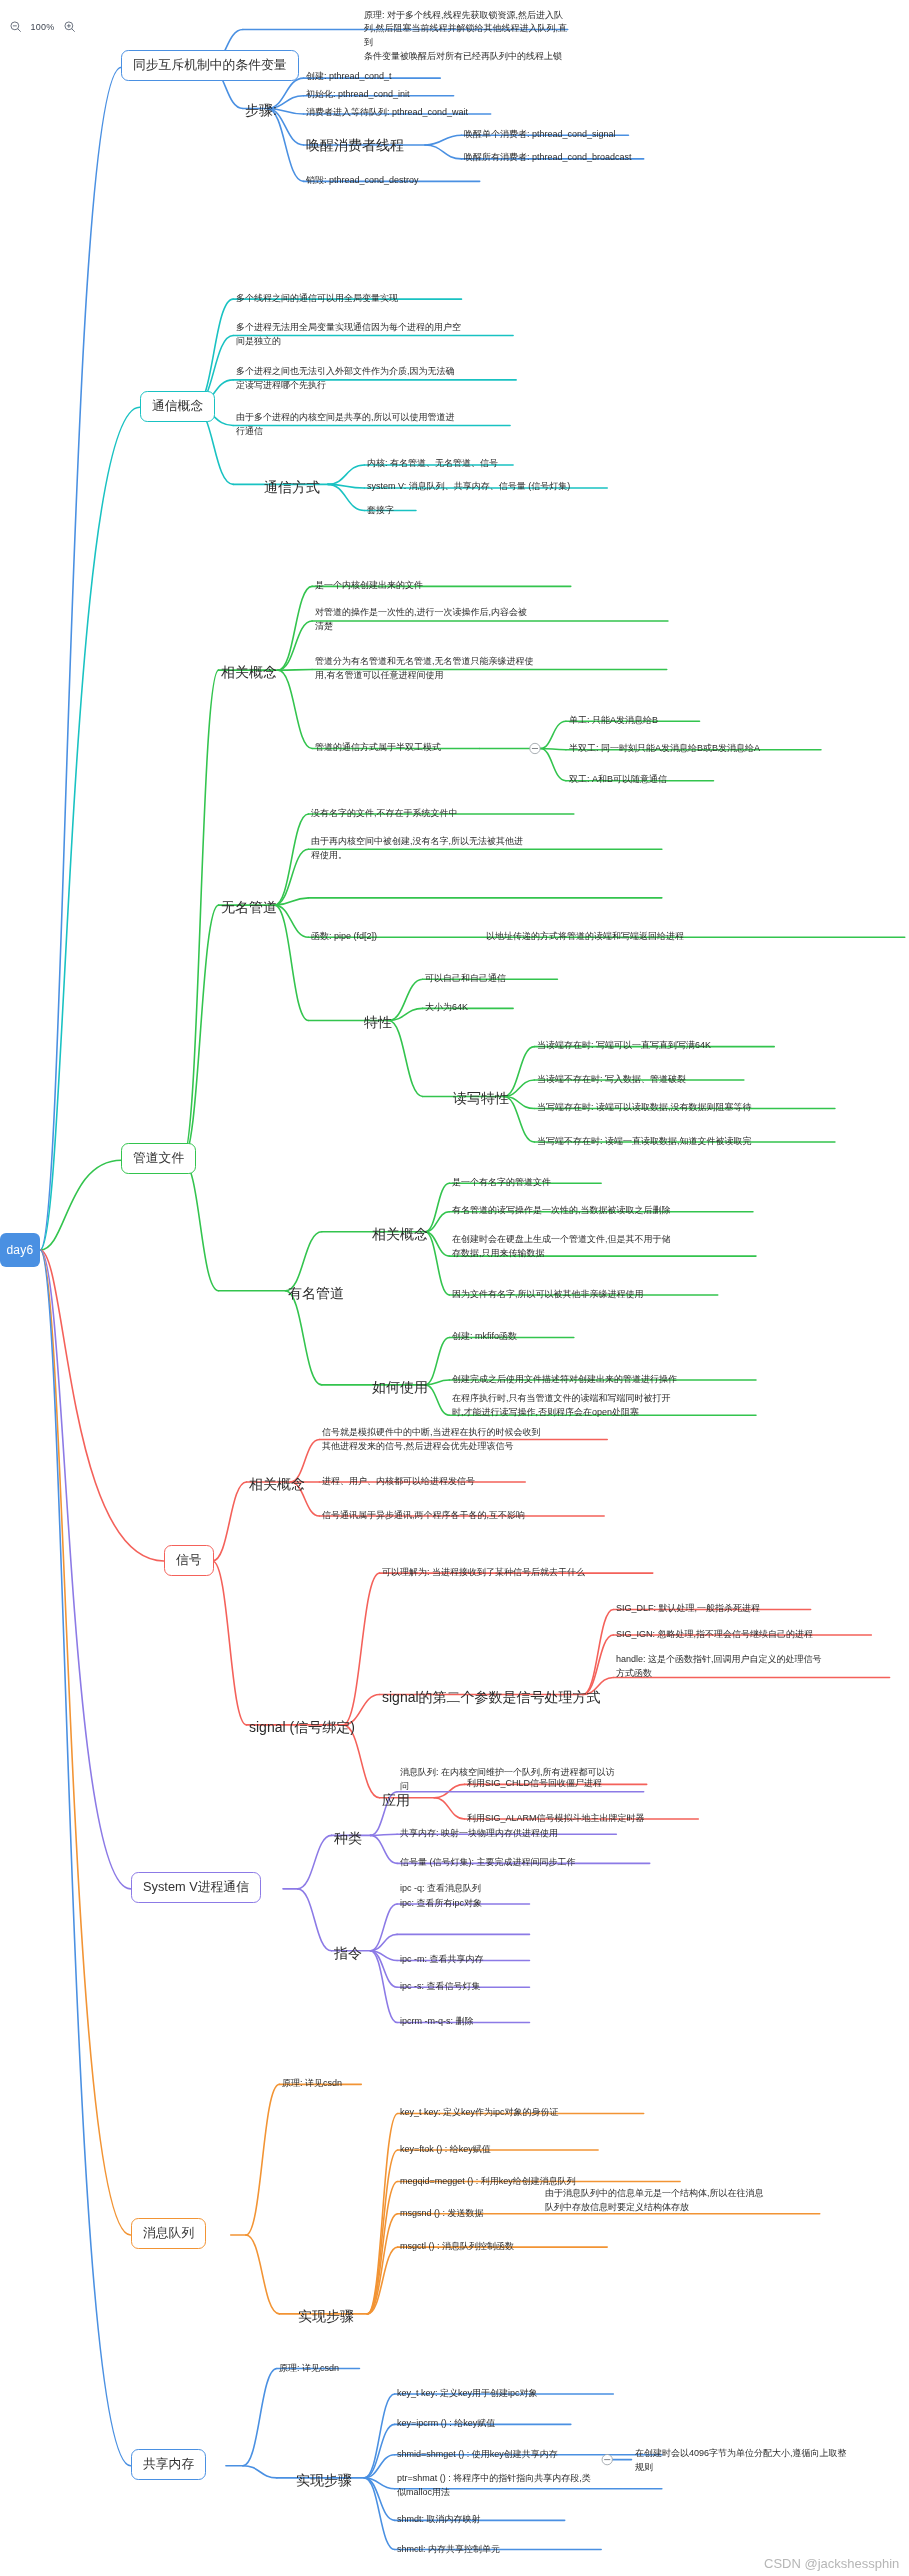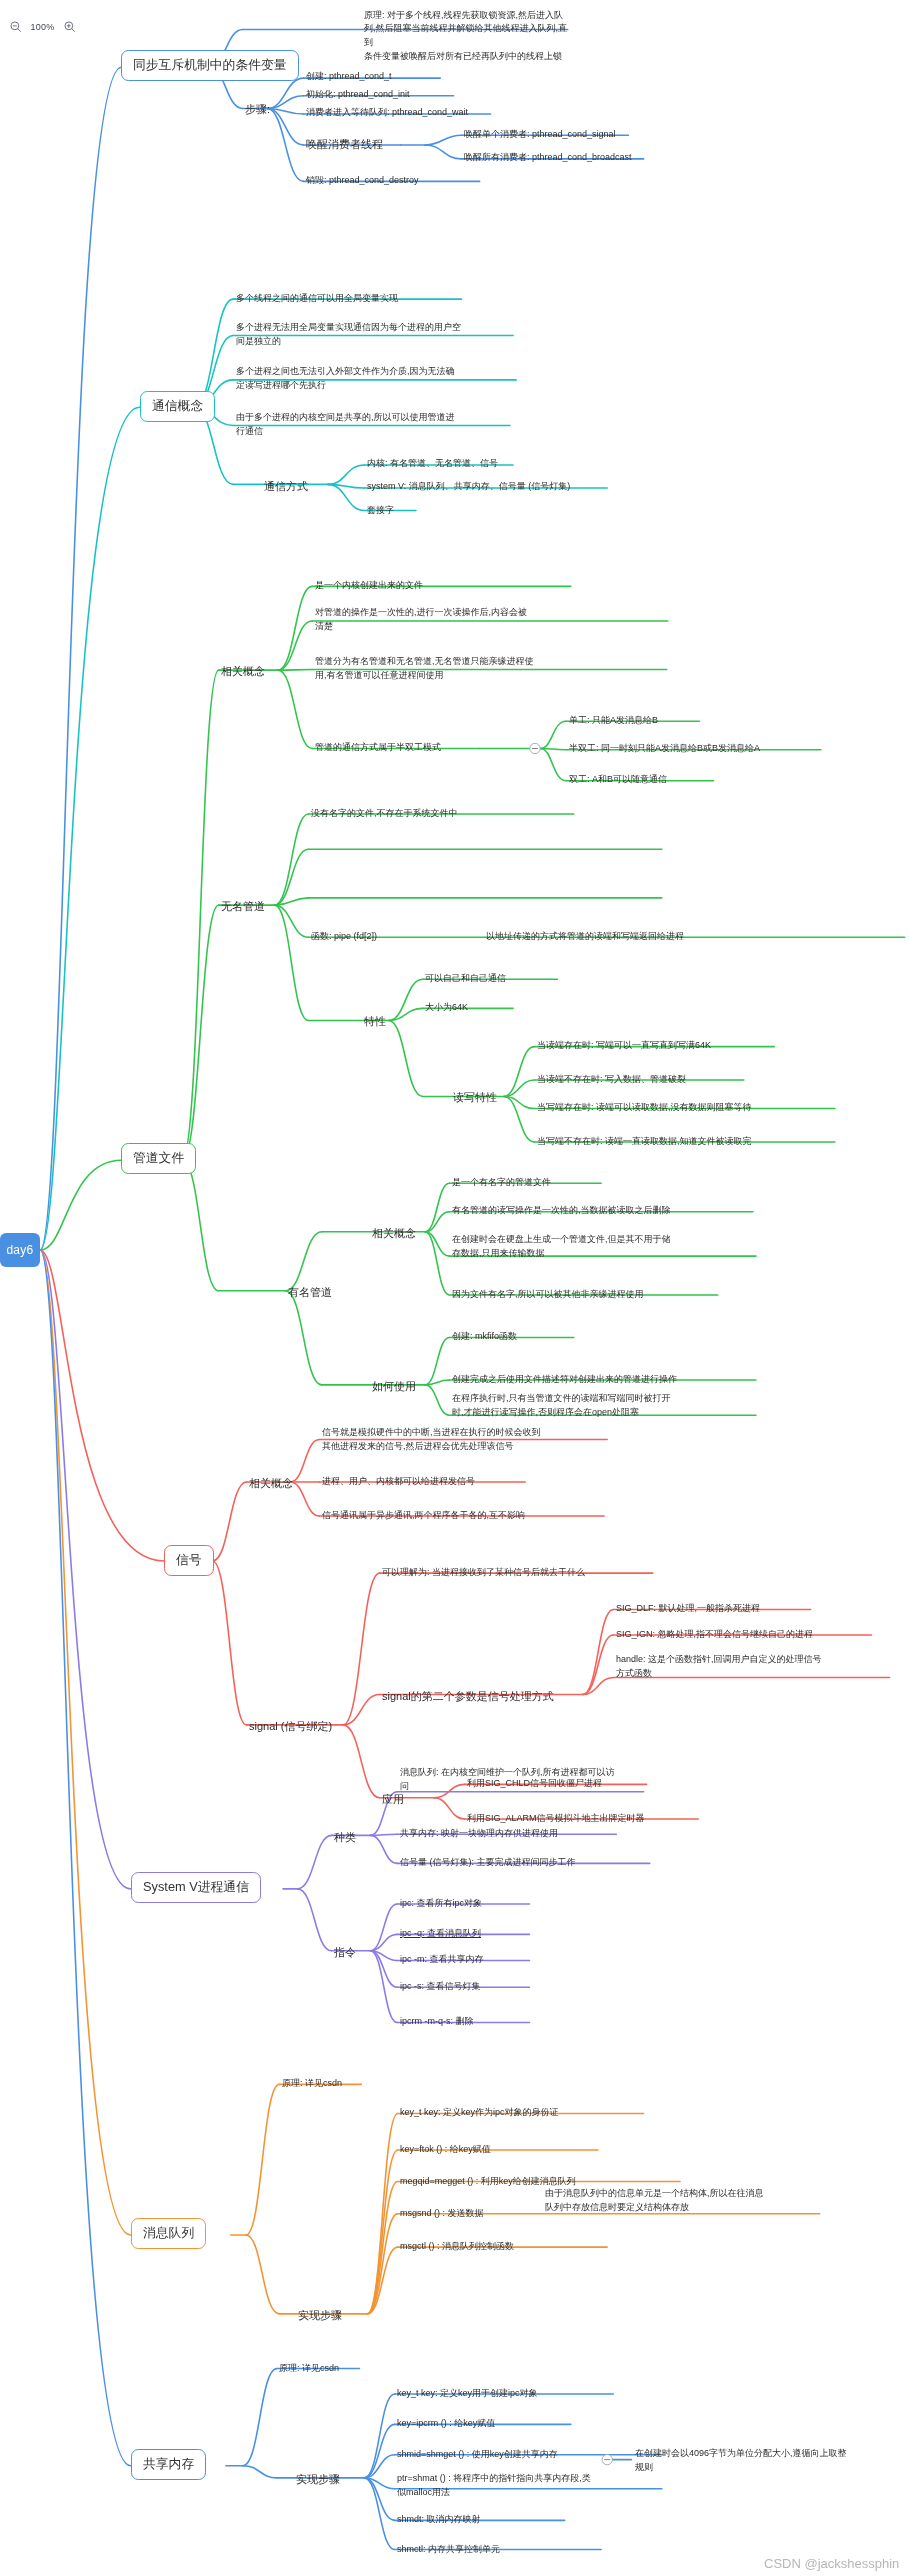--- a/index.html
+++ b/index.html
@@ -8,21 +8,21 @@
 
   
   .zoombar{position:absolute;left:8.5px;top:20px;display:flex;align-items:center;gap:8.5px;}
   .zoombar .zicon{width:13.4px;height:13.4px;color:#5a6270;}
   .zoombar .zlabel{font-size:9px;color:#3d4450;letter-spacing:0.3px;}
 
   
   #wires{position:absolute;left:0;top:0;width:909px;height:2576px;pointer-events:none;}
   .leaf{font-size:9px;line-height:1.55;color:#2b2b2b;white-space:pre-line;}
 
-  .branch-label{position:absolute;font-size:11px;color:#2b2b2b;white-space:nowrap;}
+  .branch-label{position:absolute;font-size:14px;color:#2b2b2b;white-space:nowrap;}
 
   .boxnode{position:absolute;box-sizing:border-box;display:flex;align-items:center;
            justify-content:center;border-radius:7.3px;border:1.5px solid #4a90e2;
            background:#fff;font-size:12.8px;color:#333;padding:6px 11px;white-space:nowrap;}
 
   .root{position:absolute;left:0;top:1233px;width:40px;height:34px;border-radius:6px;
         background:#4a90e2;color:#fff;display:flex;align-items:center;justify-content:center;
         font-size:12px;letter-spacing:0.3px;}
 
   .c-blue  {border-color:#4a90e2;}
@@ -319,20 +319,22 @@
 清楚</div>
   <div class="leaf" style="position:absolute;left:315px;top:655px;width:352px;">管道分为有名管道和无名管道,无名管道只能亲缘进程使
 用,有名管道可以任意进程间使用</div>
   <div class="leaf" style="position:absolute;left:315px;top:741px;">管道的通信方式属于半双工模式</div>
   <div class="leaf" style="position:absolute;left:569px;top:714px;">单工: 只能A发消息给B</div>
   <div class="leaf" style="position:absolute;left:569px;top:742px;">半双工: 同一时刻只能A发消息给B或B发消息给A</div>
   <div class="leaf" style="position:absolute;left:569px;top:773px;">双工: A和B可以随意通信</div>
 
   <div class="branch-label" style="left:221px;top:899px;">无名管道</div>
   <div class="leaf" style="position:absolute;left:311px;top:807px;">没有名字的文件,不存在于系统文件中</div>
+  <div class="leaf" style="position:absolute;left:311px;top:835px;width:352px;">由于再内核空间中被创建,没有名字,所以无法被其他进
+程使用。</div>
   <div class="leaf" style="position:absolute;left:311px;top:930px;">函数: pipe (fd[2])</div>
   <div class="leaf" style="position:absolute;left:486px;top:930px;">以地址传递的方式将管道的读端和写端返回给进程</div>
 
   <div class="branch-label" style="left:364px;top:1014px;">特性</div>
   <div class="leaf" style="position:absolute;left:425px;top:972px;">可以自己和自己通信</div>
   <div class="leaf" style="position:absolute;left:425px;top:1001px;">大小为64K</div>
   <div class="branch-label" style="left:453px;top:1090px;">读写特性</div>
   <div class="leaf" style="position:absolute;left:537px;top:1039px;">当读端存在时: 写端可以一直写直到写满64K</div>
   <div class="leaf" style="position:absolute;left:537px;top:1073px;">当读端不存在时: 写入数据、管道破裂</div>
   <div class="leaf" style="position:absolute;left:537px;top:1101px;">当写端存在时: 读端可以读取数据,没有数据则阻塞等待</div>
@@ -370,21 +372,21 @@
   <div class="leaf" style="position:absolute;left:467px;top:1812px;">利用SIG_ALARM信号模拟斗地主出牌定时器</div>
 
   <div class="boxnode c-purple" style="left:131px;top:1872px;">System V进程通信</div>
   <div class="branch-label" style="left:334px;top:1830px;">种类</div>
   <div class="leaf" style="position:absolute;left:400px;top:1766px;width:255px;">消息队列: 在内核空间维护一个队列,所有进程都可以访
 问</div>
   <div class="leaf" style="position:absolute;left:400px;top:1827px;">共享内存: 映射一块物理内存供进程使用</div>
   <div class="leaf" style="position:absolute;left:400px;top:1856px;">信号量 (信号灯集): 主要完成进程间同步工作</div>
   <div class="branch-label" style="left:334px;top:1945px;">指令</div>
   <div class="leaf" style="position:absolute;left:400px;top:1897px;">ipc: 查看所有ipc对象</div>
-  <div class="leaf" style="position:absolute;left:400px;top:1927px;text-decoration:underline;">ipc -q: 查看消息队列</div>
+  <div class="leaf" style="position:absolute;left:400px;top:1882px;">ipc -q: 查看消息队列</div>
   <div class="leaf" style="position:absolute;left:400px;top:1953px;">ipc -m: 查看共享内存</div>
   <div class="leaf" style="position:absolute;left:400px;top:1980px;">ipc -s: 查看信号灯集</div>
   <div class="leaf" style="position:absolute;left:400px;top:2015px;">ipcrm -m-q-s: 删除</div>
 
   <div class="boxnode c-orange" style="left:131px;top:2218px;">消息队列</div>
   <div class="leaf" style="position:absolute;left:282px;top:2077px;">原理: 详见csdn</div>
   <div class="branch-label" style="left:298px;top:2308px;">实现步骤</div>
   <div class="leaf" style="position:absolute;left:400px;top:2106px;">key_t key: 定义key作为ipc对象的身份证</div>
   <div class="leaf" style="position:absolute;left:400px;top:2143px;">key=ftok () : 给key赋值</div>
   <div class="leaf" style="position:absolute;left:400px;top:2175px;">megqid=megget () : 利用key给创建消息队列</div>

